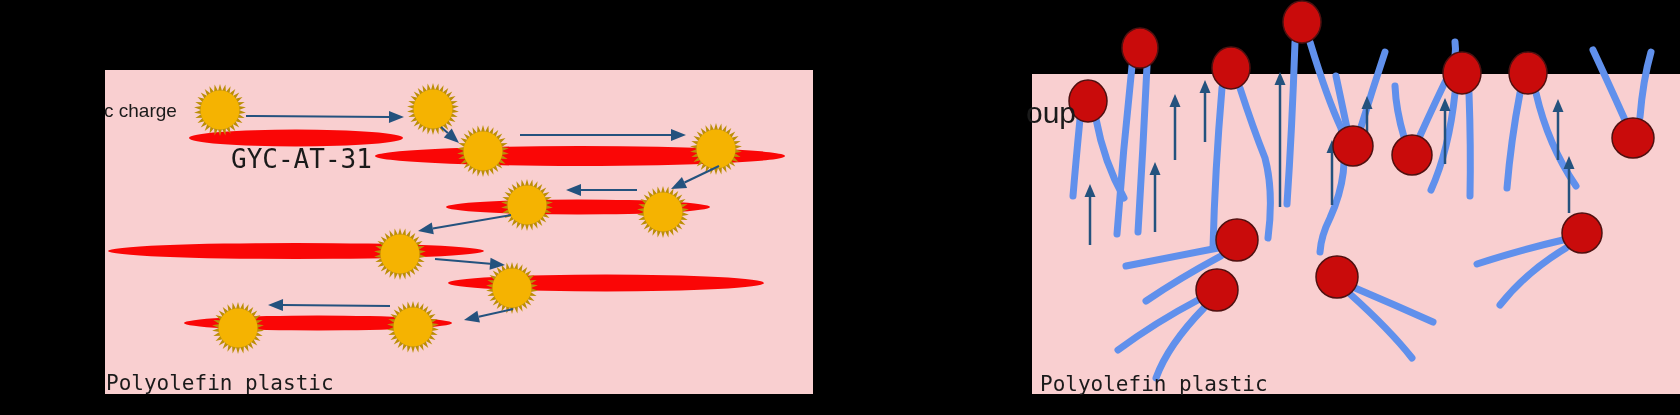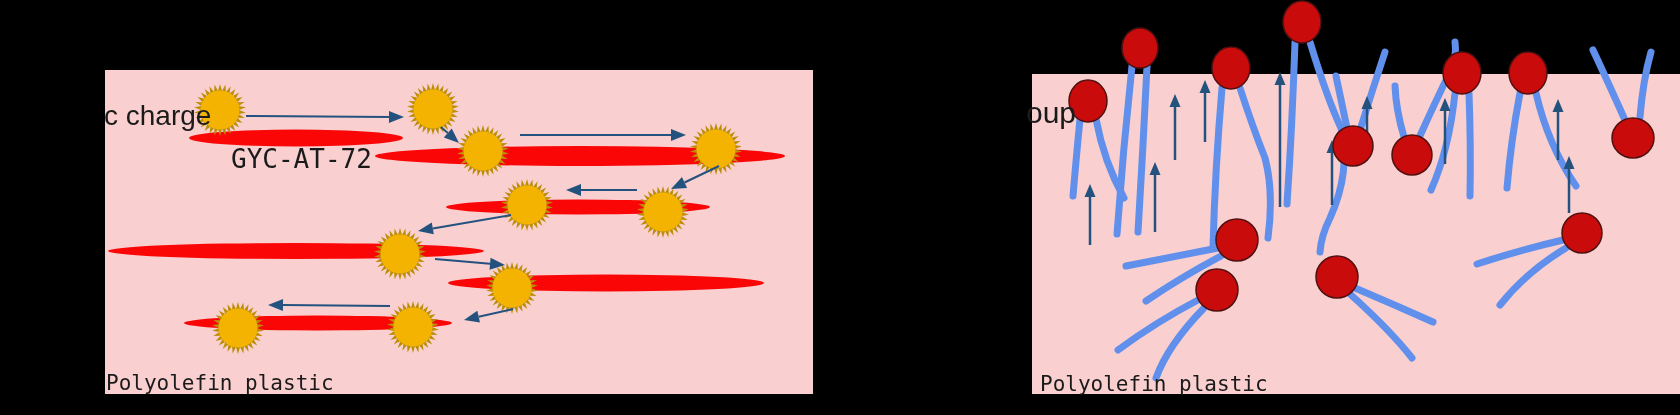--- a/index.html
+++ b/index.html
@@ -1,20 +1,20 @@
 <!DOCTYPE html>
 <html><head>
 <meta charset="utf-8">
 <style>
   html,body{margin:0;padding:0;background:#000;}
   .canvas{position:relative;width:1680px;height:415px;background:#000;overflow:hidden;
           font-family:"Liberation Sans",sans-serif;}
   #scene{position:absolute;left:0;top:0;}
   .lbl{position:absolute;color:#1a1a1a;white-space:nowrap;line-height:1.15;}
-  #lbl-charge{left:104px;top:100px;font-size:28px;font-family:"Liberation Sans",sans-serif;}
+  #lbl-charge{left:104px;top:100px;font-size:19px;font-family:"Liberation Sans",sans-serif;}
   #lbl-product{left:231px;top:145px;font-size:26px;font-family:"DejaVu Sans Mono",monospace;}
   #lbl-left-bottom{left:106px;top:371px;font-size:21px;font-family:"DejaVu Sans Mono",monospace;}
   #lbl-group{left:1026px;top:96px;font-size:30px;font-family:"Liberation Sans",sans-serif;}
   #lbl-right-bottom{left:1040px;top:372px;font-size:21px;font-family:"DejaVu Sans Mono",monospace;}
 </style>
 </head>
 <body>
 
 <div class="canvas">
   <svg id="scene" width="1680" height="415">
@@ -118,17 +118,17 @@
       <ellipse cx="1528" cy="73" rx="19" ry="21" fill="#C90B0B" stroke="#501010" stroke-width="1.5"></ellipse>
       <ellipse cx="1353" cy="146" rx="20" ry="20" fill="#C90B0B" stroke="#501010" stroke-width="1.5"></ellipse>
       <ellipse cx="1412" cy="155" rx="20" ry="20" fill="#C90B0B" stroke="#501010" stroke-width="1.5"></ellipse>
       <ellipse cx="1633" cy="138" rx="21" ry="20" fill="#C90B0B" stroke="#501010" stroke-width="1.5"></ellipse>
       <ellipse cx="1582" cy="233" rx="20" ry="20" fill="#C90B0B" stroke="#501010" stroke-width="1.5"></ellipse>
       <ellipse cx="1237" cy="240" rx="21" ry="21" fill="#C90B0B" stroke="#501010" stroke-width="1.5"></ellipse>
       <ellipse cx="1217" cy="290" rx="21" ry="21" fill="#C90B0B" stroke="#501010" stroke-width="1.5"></ellipse>
       <ellipse cx="1337" cy="277" rx="21" ry="21" fill="#C90B0B" stroke="#501010" stroke-width="1.5"></ellipse>
     </svg>
   <div class="lbl" id="lbl-charge">c charge</div>
-  <div class="lbl" id="lbl-product">GYC-AT-72</div>
+  <div class="lbl" id="lbl-product">GYC-AT-31</div>
   <div class="lbl" id="lbl-left-bottom">Polyolefin plastic</div>
   <div class="lbl" id="lbl-group">oup</div>
   <div class="lbl" id="lbl-right-bottom">Polyolefin plastic</div>
 </div>
 
 </body></html>

